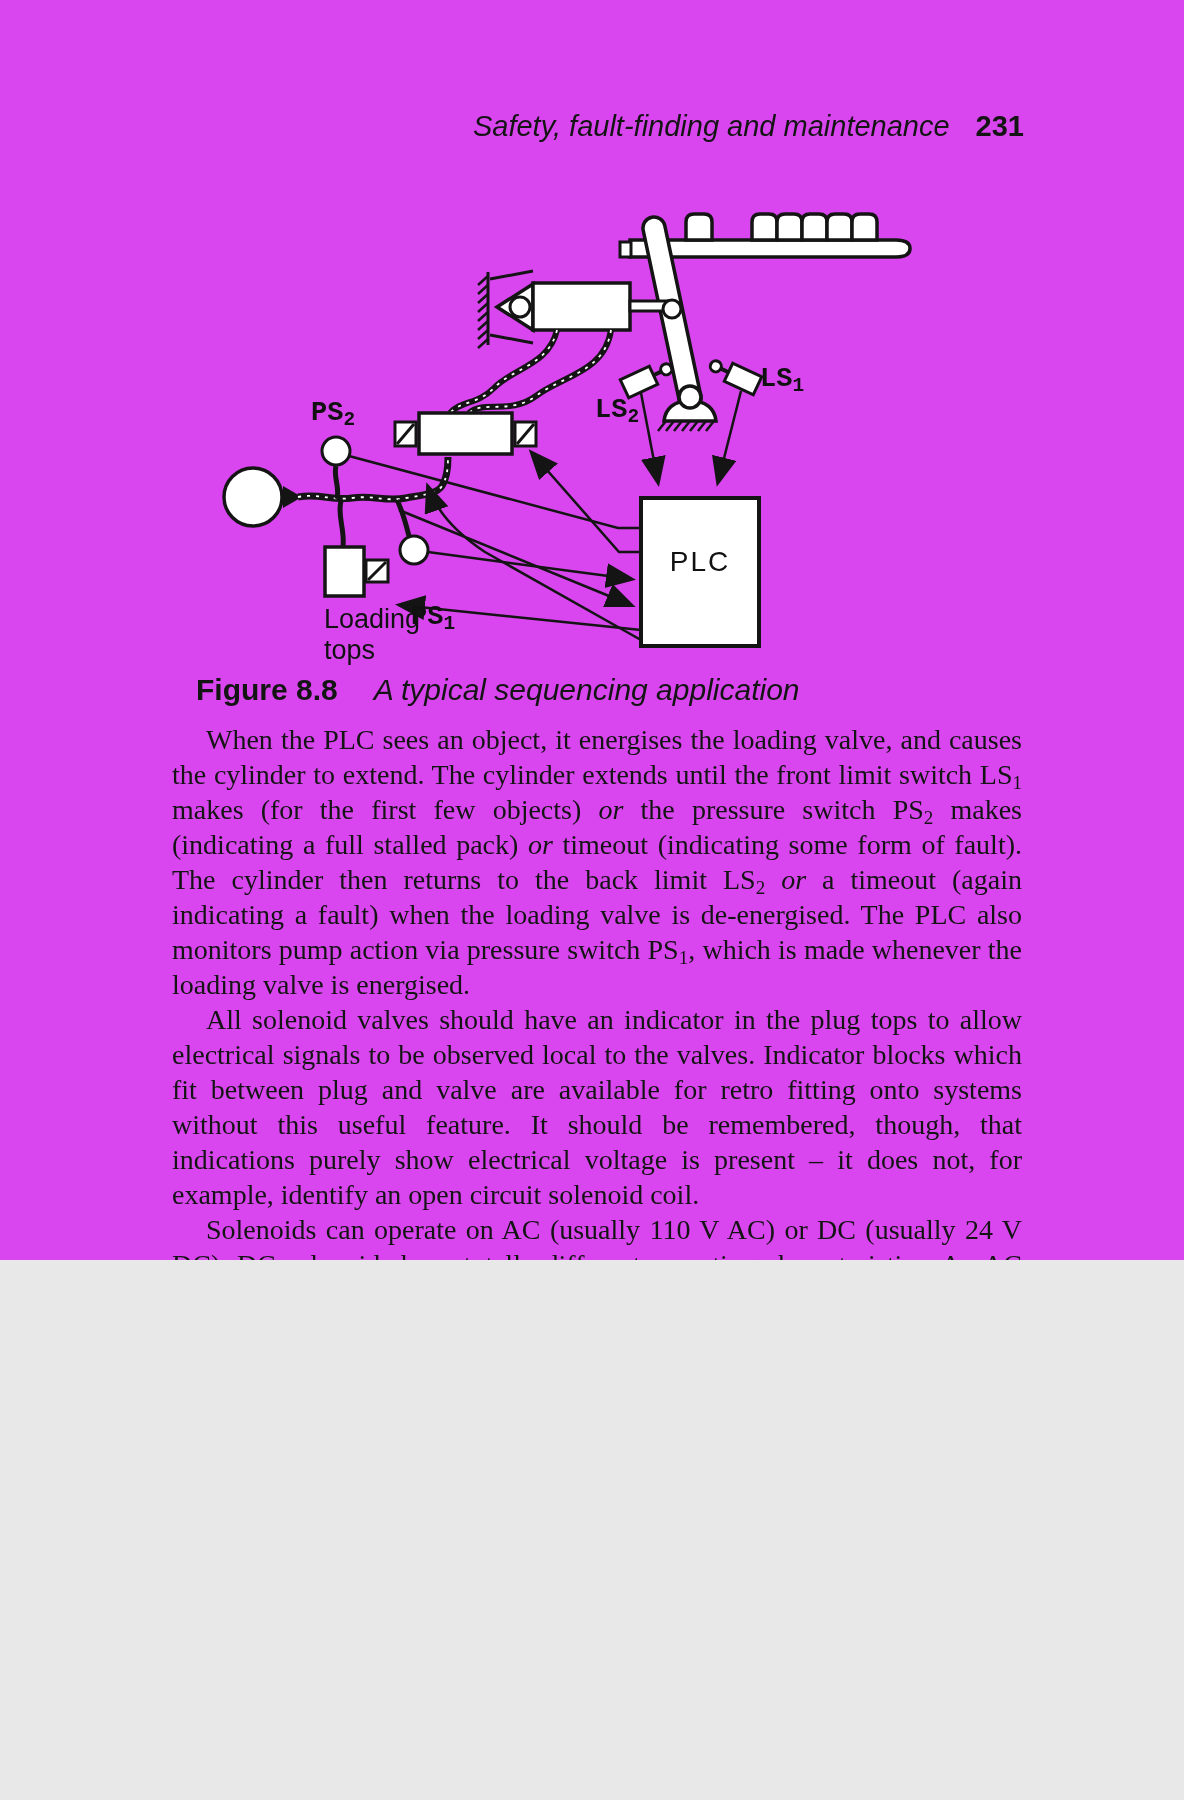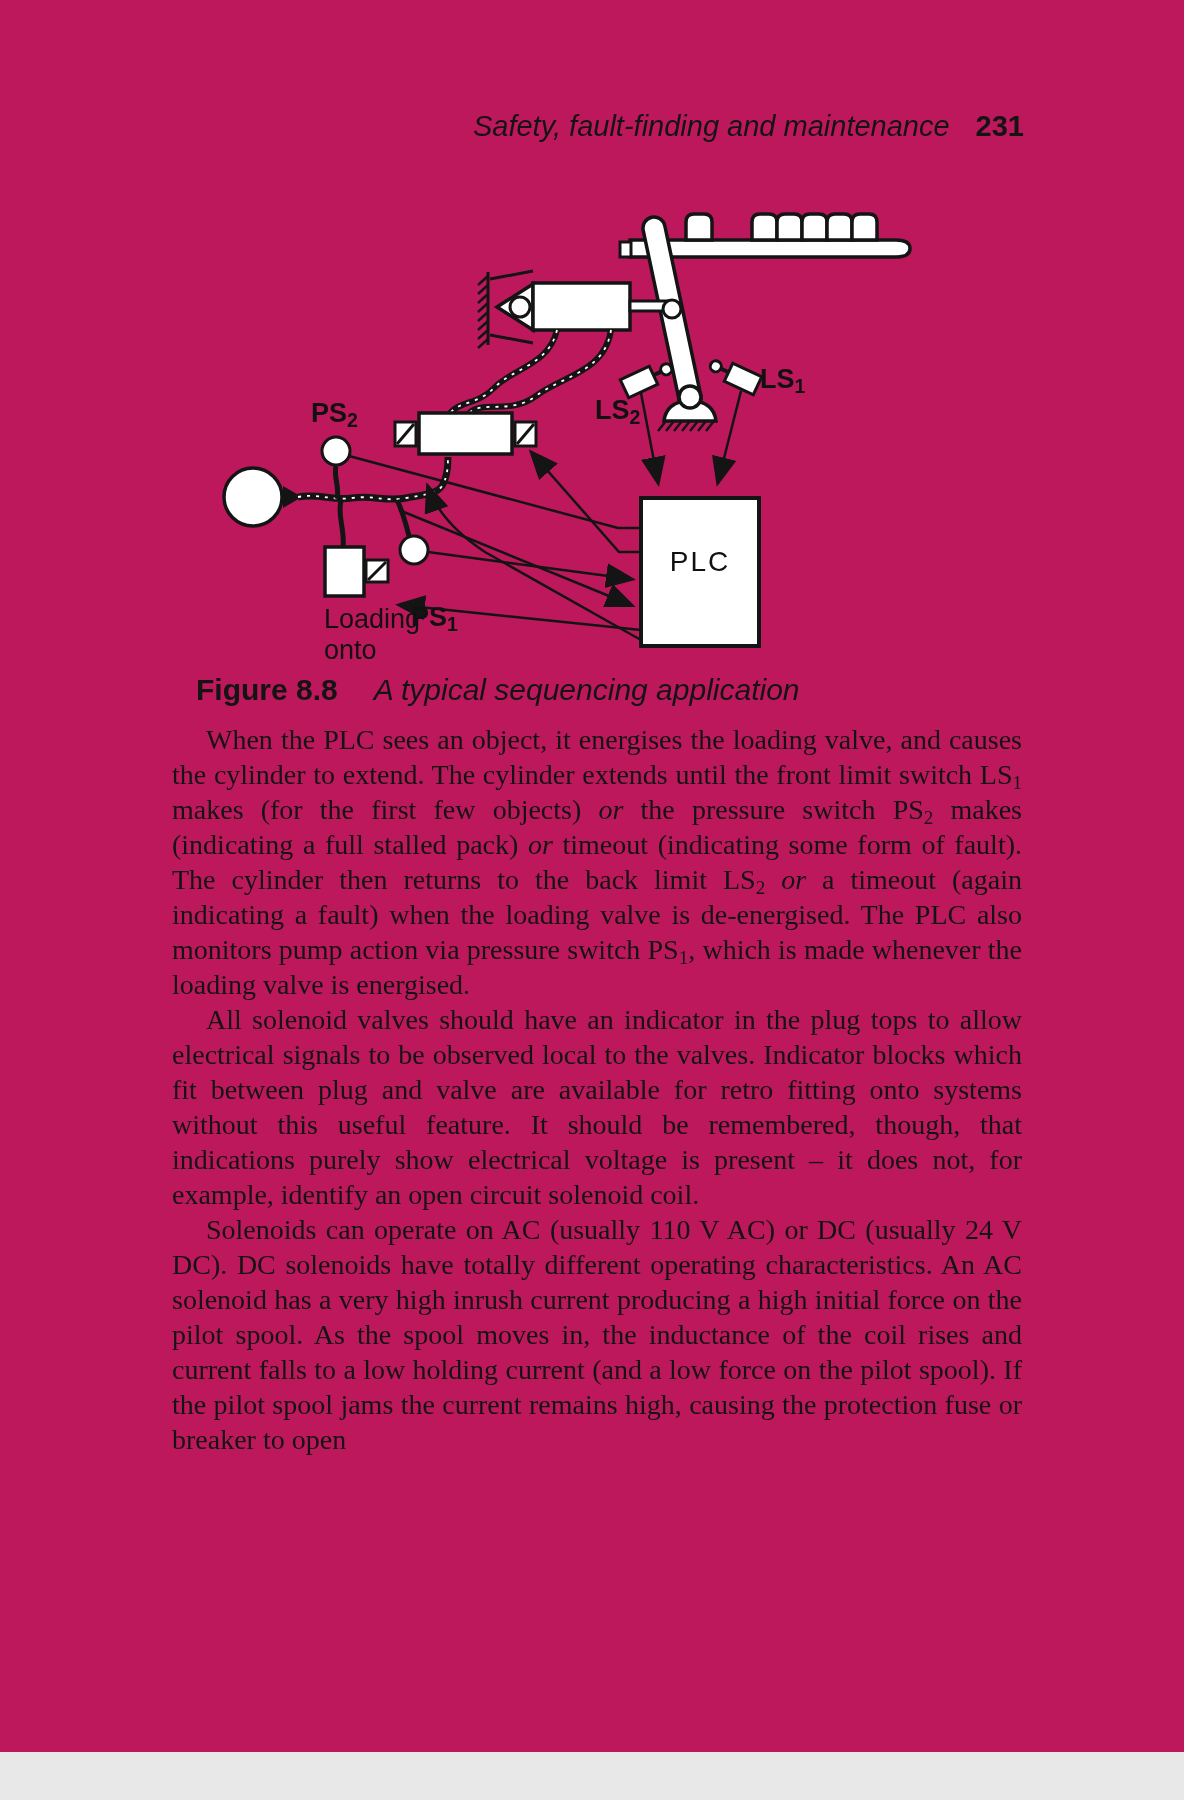--- a/index.html
+++ b/index.html
@@ -1,39 +1,39 @@
 <!DOCTYPE html>
 <html><head>
 <meta charset="utf-8">
 <style>
   html,body{margin:0;padding:0;background:#e8e8e8;}
   .page{
     position:relative;
-    width:1184px;height:1752px;
-    background:#be185d;
+    width:1184px;height:1260px;
+    background:#d946ef;
     color:#141414;
     overflow:hidden;
     font-family:"Liberation Serif", serif;
   }
   
   .running-header{
     position:absolute;top:110px;right:160px;
     font-family:"Liberation Sans", sans-serif;
     font-size:29px;white-space:nowrap;
   }
   .running-header .rh-title{font-style:italic;}
   .running-header .rh-page{font-style:normal;margin-left:26px;font-weight:bold;}
   
   .diagram{position:absolute;left:0;top:0;width:1184px;height:720px;}
   .fig-label{
     position:absolute;
     font-family:"Liberation Sans", sans-serif;
     font-size:27px;color:#111;white-space:nowrap;line-height:1.15;
   }
-  .fig-label.bold{font-weight:bold;}
+  .fig-label.bold{font-weight:bold;font-family:Liberation Mono, monospace;}
   .fig-label sub{
     font-size:0.72em;line-height:0;position:relative;top:0.28em;vertical-align:baseline;
   }
   .plc-label{
     position:absolute;left:641px;top:546px;width:118px;text-align:center;
     font-family:"Liberation Sans", sans-serif;font-size:28px;letter-spacing:2px;color:#111;
   }
   .lv-label span{display:block;}
   
   .caption{
@@ -167,21 +167,21 @@
 
     <rect class="wh" stroke-width="4" x="641" y="498" width="118" height="148"></rect>
   </svg>
 
   <div class="fig-label bold" style="left:299px;top:398px;margin-left:12px;"><span>PS</span><sub>2</sub></div>
   <div class="fig-label bold" style="left:411px;top:602px;"><span>PS</span><sub>1</sub></div>
   <div class="fig-label bold" style="left:595px;top:395px;"><span>LS</span><sub>2</sub></div>
   <div class="fig-label bold" style="left:760px;top:364px;"><span>LS</span><sub>1</sub></div>
   <div class="fig-label lv-label" style="left:277px;top:604px;margin-left:47px;">
     <span>Loading</span>
-    <span>onto</span>
+    <span>tops</span>
   </div>
   <div class="plc-label">PLC</div>
 
   <div class="caption">
     <span class="cap-num">Figure 8.8</span><span class="cap-text">A typical sequencing application</span>
   </div>
 
   <div class="body-text">
       <p>When the PLC sees an object, it energises the loading valve, and causes the cylinder to extend. The cylinder extends until the front limit switch LS<sub>1</sub> makes (for the first few objects) <i>or</i> the pressure switch PS<sub>2</sub> makes (indicating a full stalled pack) <i>or</i> timeout (indicating some form of fault). The cylinder then returns to the back limit LS<sub>2</sub> <i>or</i> a timeout (again indicating a fault) when the loading valve is de-energised. The PLC also monitors pump action via pressure switch PS<sub>1</sub>, which is made whenever the loading valve is energised.</p>
       <p>All solenoid valves should have an indicator in the plug tops to allow electrical signals to be observed local to the valves. Indicator blocks which fit between plug and valve are available for retro fitting onto systems without this useful feature. It should be remembered, though, that indications purely show electrical voltage is present – it does not, for example, identify an open circuit solenoid coil.</p>

